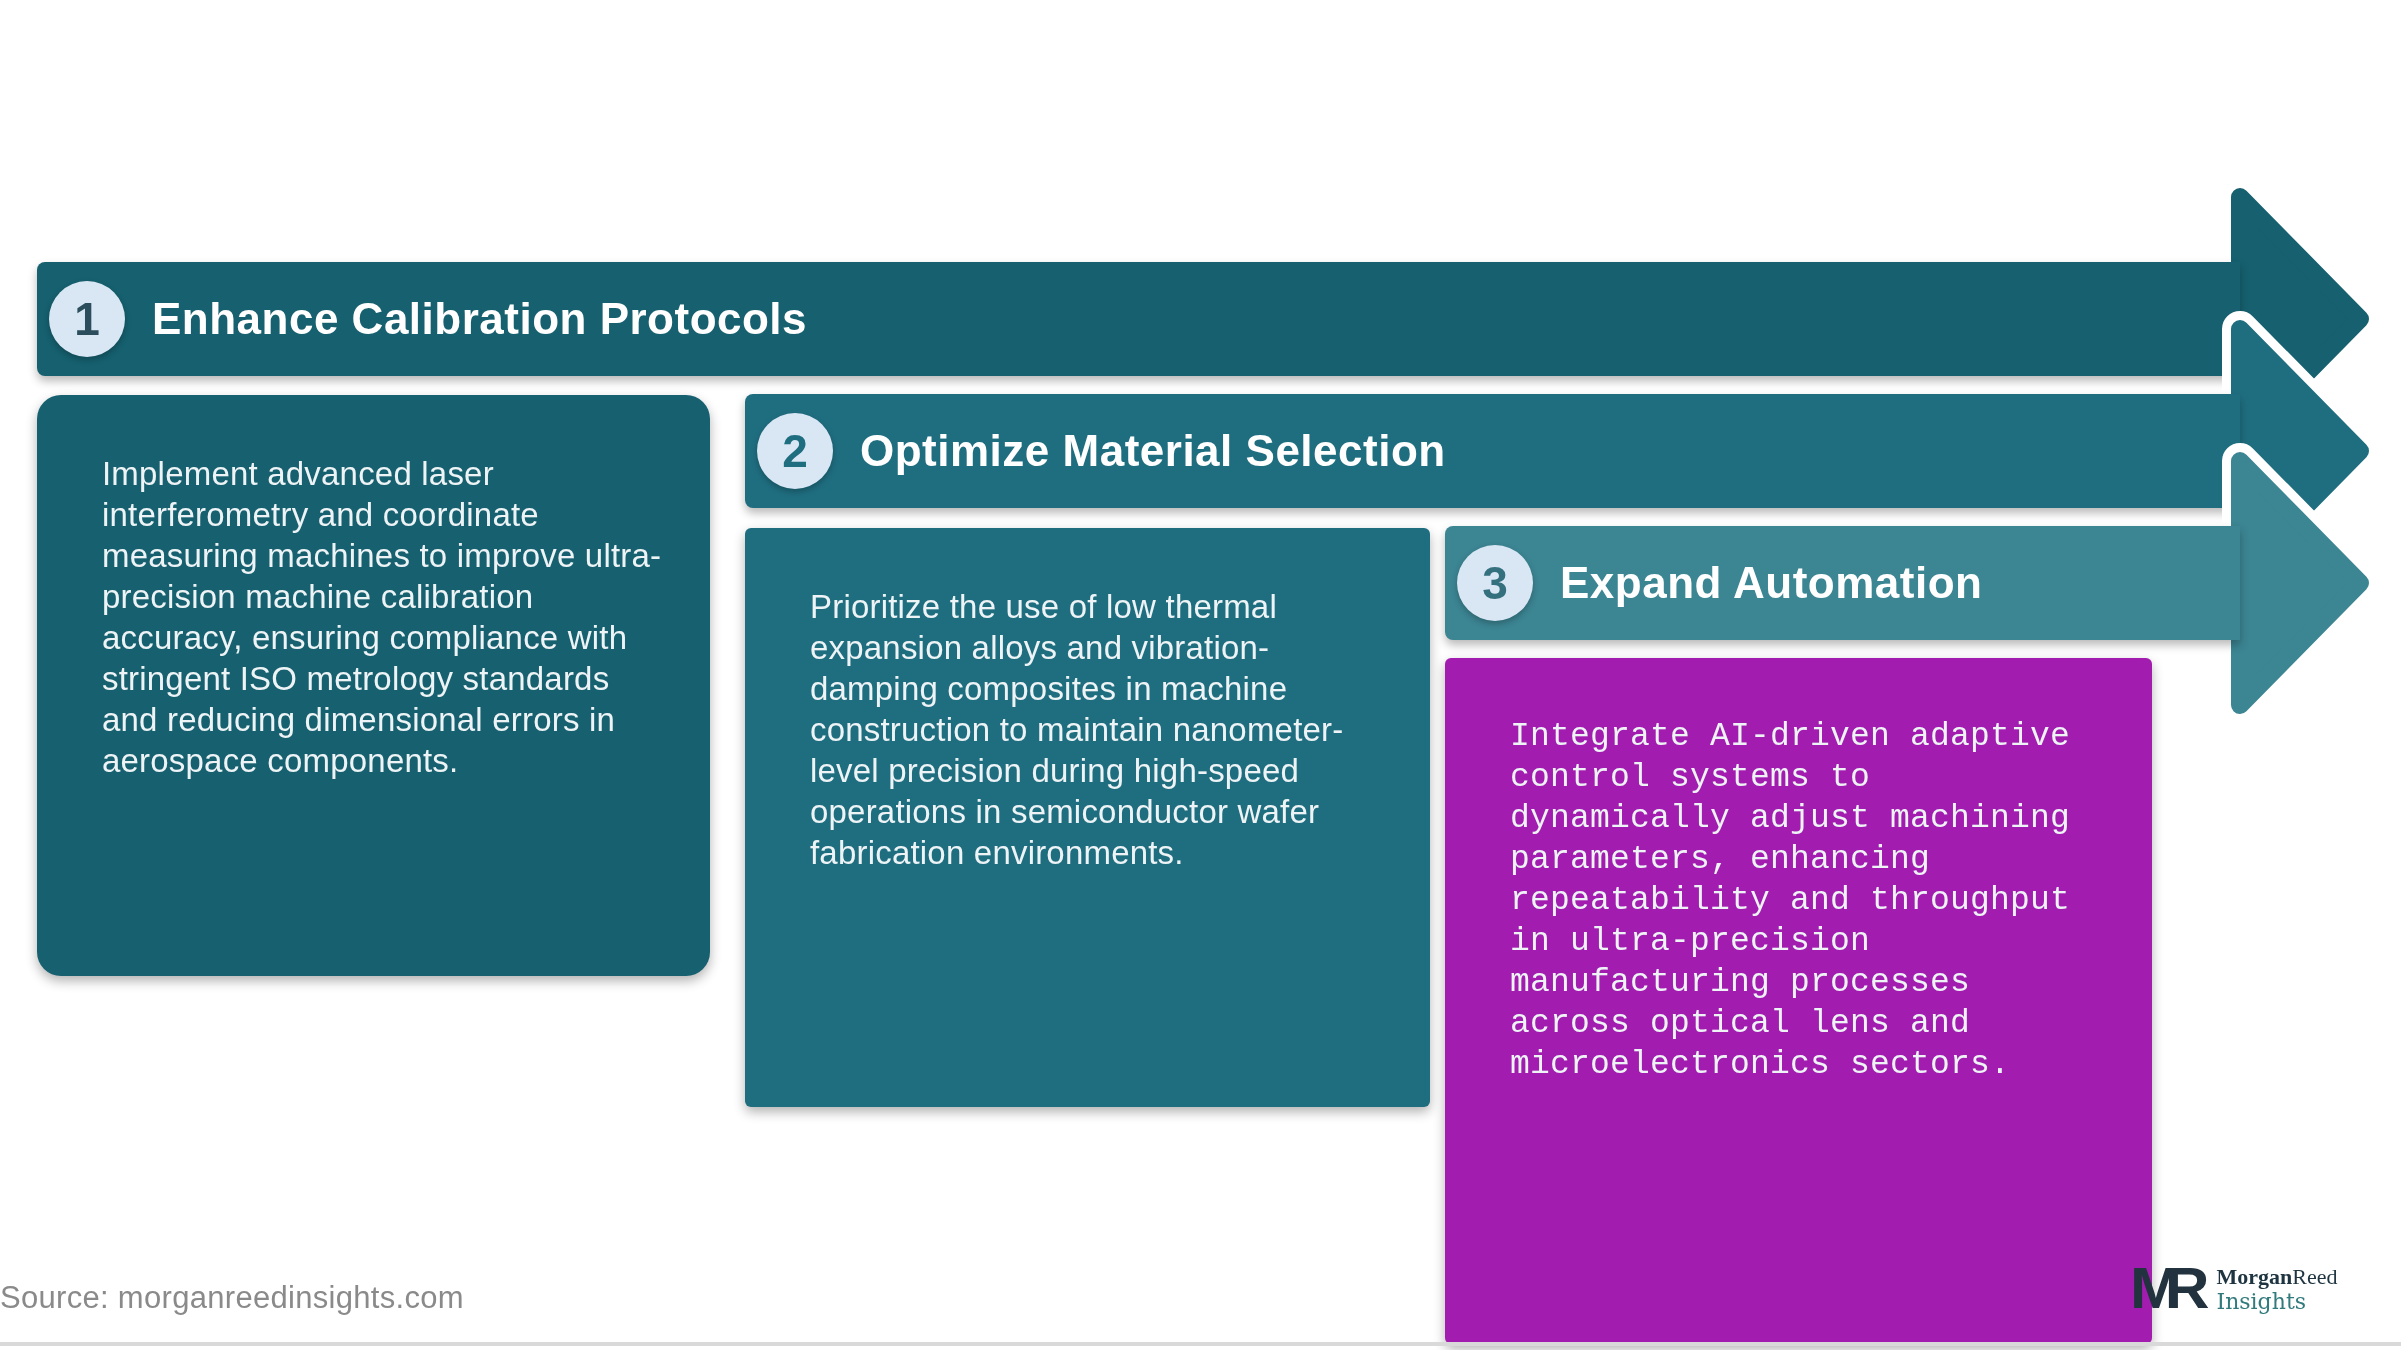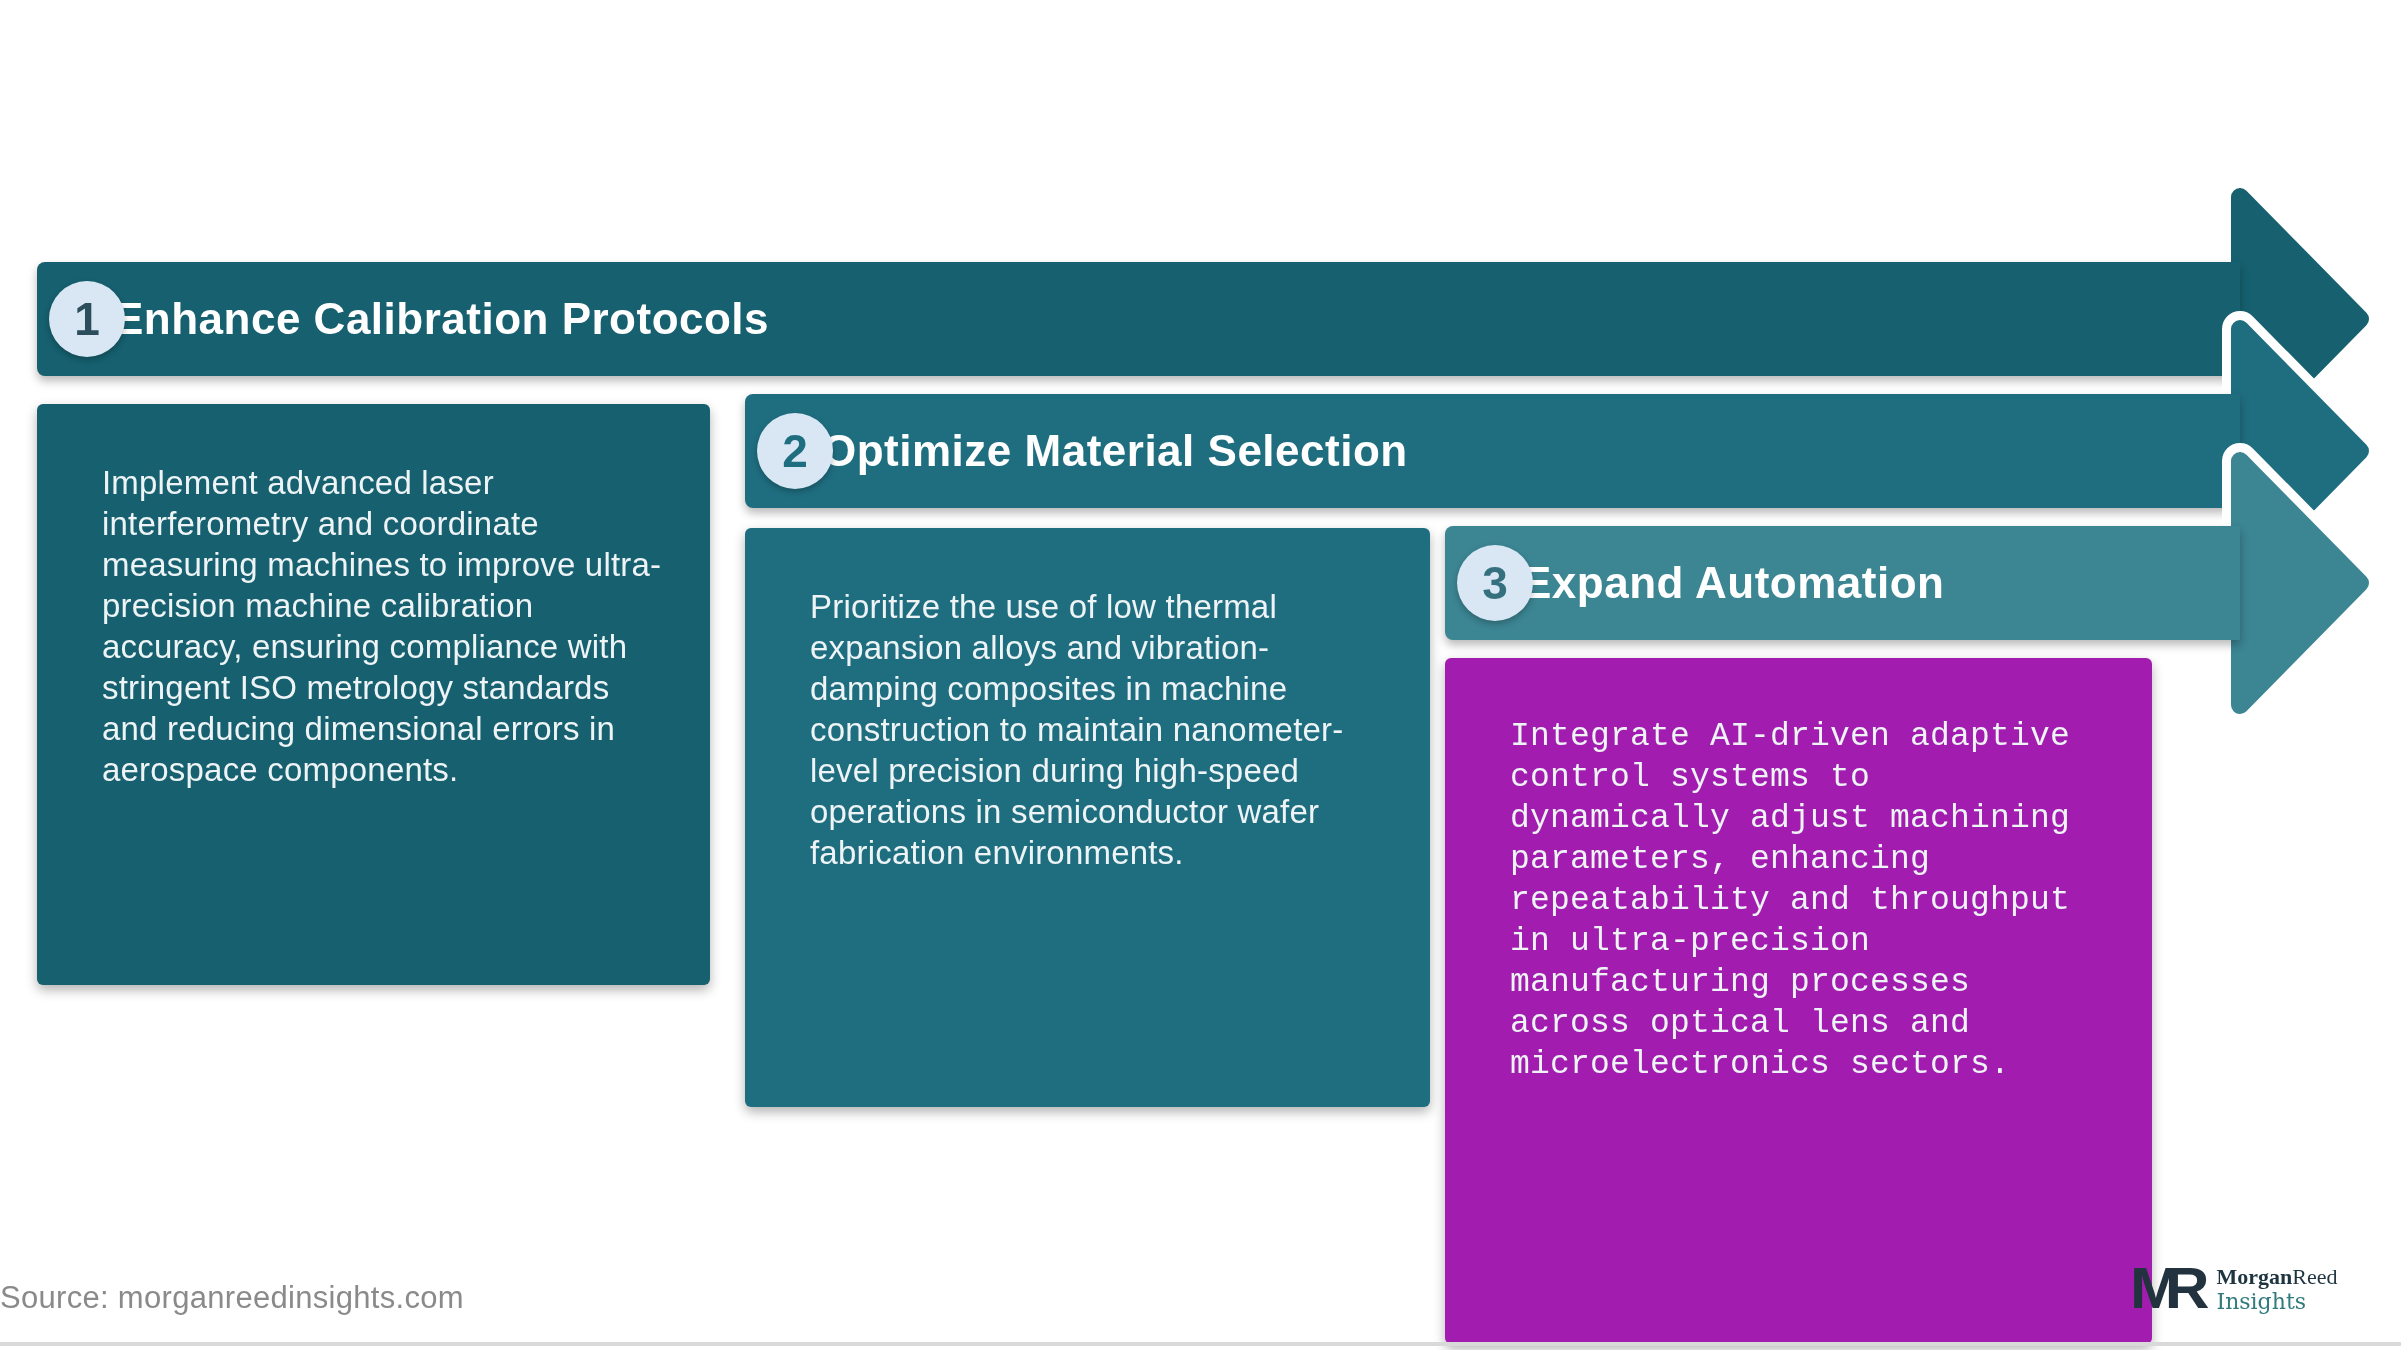--- a/index.html
+++ b/index.html
@@ -23,40 +23,40 @@
     border-radius:8px 0 0 8px;box-shadow:0 5px 10px rgba(0,0,0,0.28);
   }
   .badge{
     position:absolute;left:12px;top:50%;transform:translateY(-50%);
     width:76px;height:76px;border-radius:50%;background:#d9e7f4;
     display:flex;align-items:center;justify-content:center;
     box-shadow:0 3px 6px rgba(0,0,0,0.25);
   }
   .badge-num{font-size:46px;font-weight:700;}
   .bar-label{
-    margin-left:77px;color:#ffffff;font-size:44px;font-weight:700;
+    margin-left:115px;color:#ffffff;font-size:44px;font-weight:700;
     letter-spacing:0.5px;white-space:nowrap;
   }
   .head-svg{position:absolute;overflow:visible;}
   .halo{fill:#ffffff;stroke:#ffffff;stroke-width:36;stroke-linejoin:round;}
   .tri{stroke-width:18;stroke-linejoin:round;}
   .box{
     position:absolute;border-radius:6px;box-shadow:0 5px 12px rgba(0,0,0,0.30);
     box-sizing:border-box;padding:58px 45px 40px 65px;
   }
   .box .desc{
     color:#eef4f6;font-size:33px;line-height:41px;font-weight:400;
     letter-spacing:0.2px;
   }
   
   .step-1 .bar{left:37px;top:262px;width:2203px;background:#16606f;}
   .step-1 .badge-num{color:#2c4e5c;}
   .step-1 .head-svg{left:2240px;top:197px;}
   .step-1 .tri{fill:#16606f;stroke:#16606f;}
-  .step-1 .box{left:37px;top:404px;width:673px;height:581px;background:#16606f;}
+  .step-1 .box{left:37px;top:395px;width:673px;height:581px;background:#16606f;border-radius:24px;}
 
   .step-2 .bar{left:745px;top:394px;width:1495px;background:#1f6e80;}
   .step-2 .badge-num{color:#1f6e80;}
   .step-2 .head-svg{left:2240px;top:329px;}
   .step-2 .tri{fill:#1f6e80;stroke:#1f6e80;}
   .step-2 .box{left:745px;top:528px;width:685px;height:579px;background:#1f6e80;}
 
   .step-3 .bar{left:1445px;top:526px;width:795px;background:#3c8593;}
   .step-3 .badge-num{color:#35707f;}
   .step-3 .head-svg{left:2240px;top:461px;}

